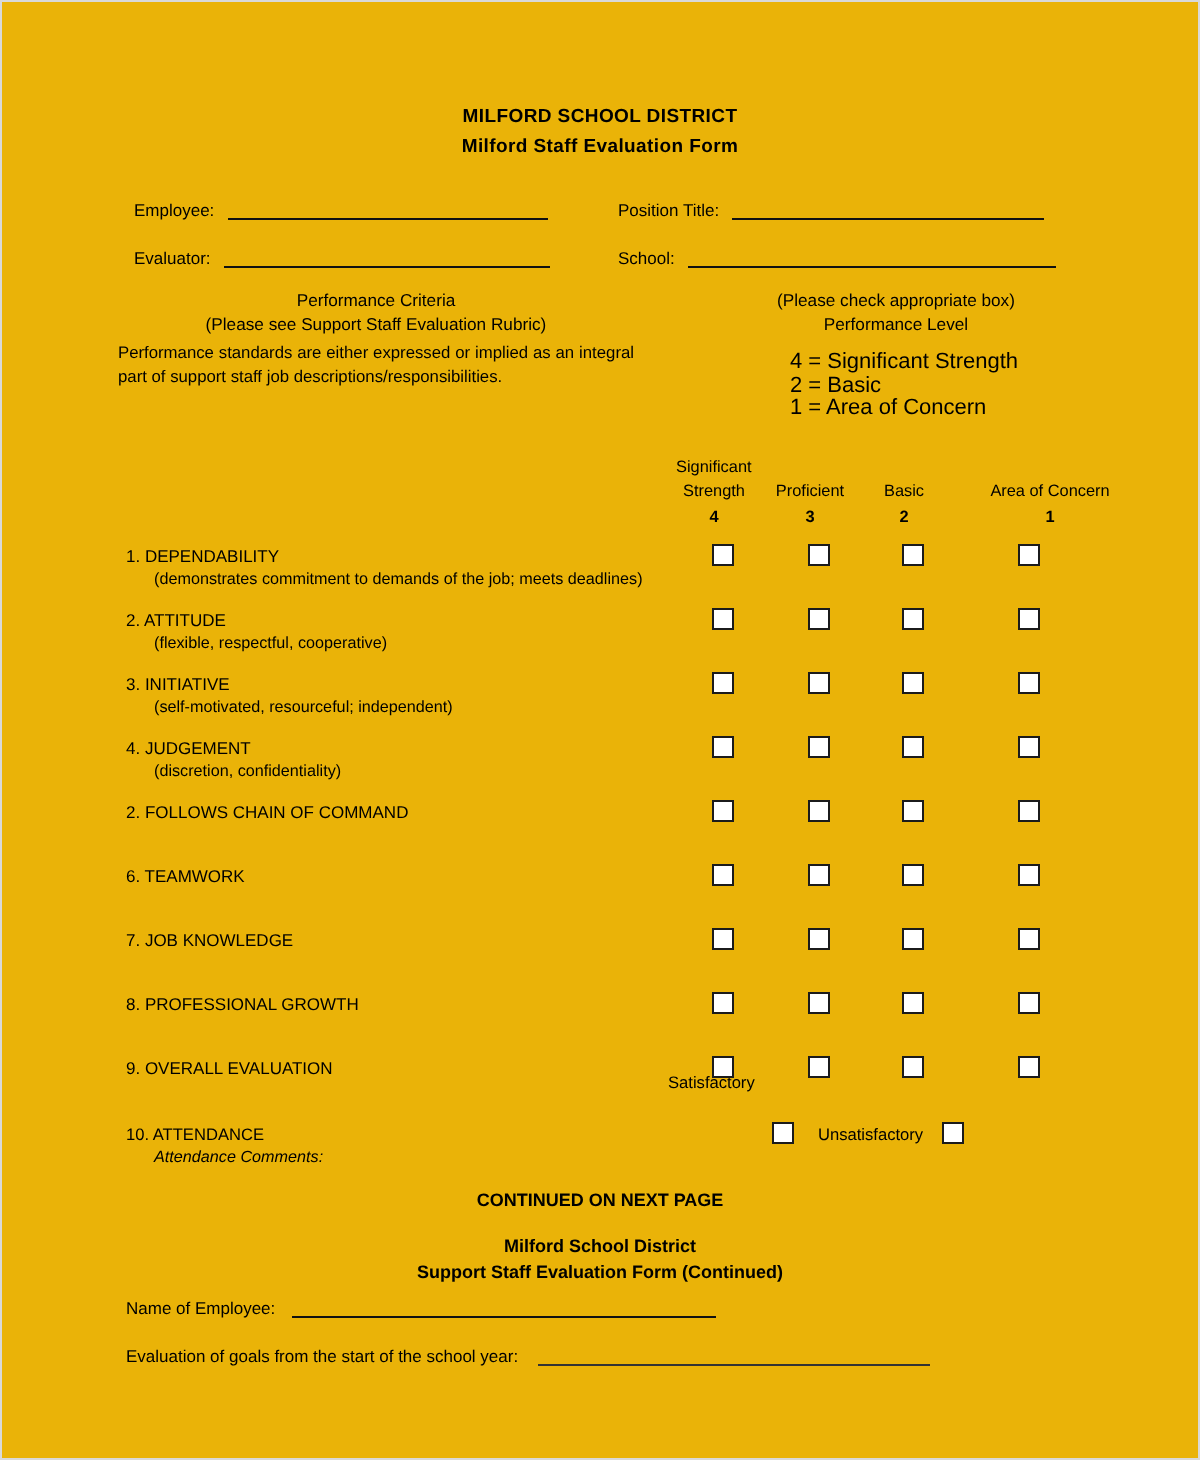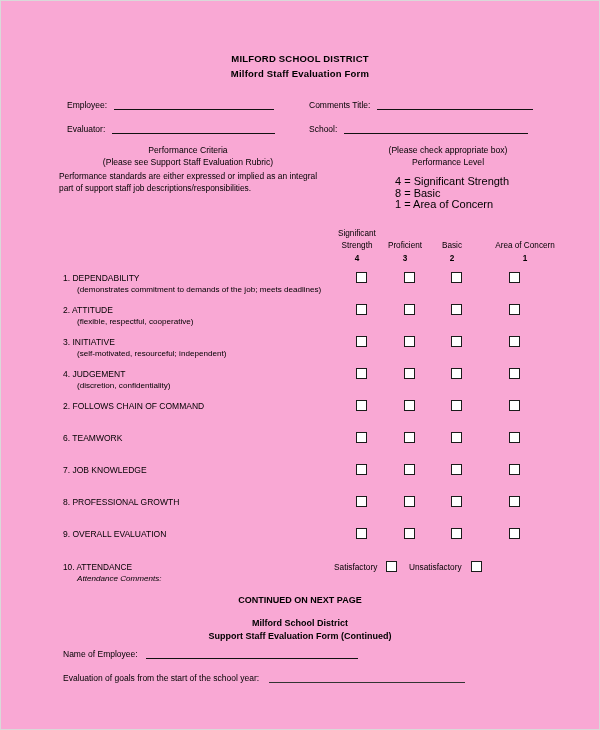--- a/index.html
+++ b/index.html
@@ -8,21 +8,21 @@
     background: #ffffff;
   }
   body {
     font-family: "Liberation Sans", sans-serif;
     color: #000000;
   }
   #page {
     position: relative;
     width: 600px;
     height: 730px;
-    background: #f9a8d4;
+    background: #eab308;
     border: 1px solid #d9d9d9;
     box-sizing: border-box;
     overflow: hidden;
   }
   .sheet {
     position: absolute;
     left: 0; top: 0;
     width: 598px;
     height: 728px;
   }
@@ -175,21 +175,21 @@
     <div class="title-block">
       <div class="title-line">MILFORD SCHOOL DISTRICT</div>
       <div class="title-line">Milford Staff Evaluation Form</div>
     </div>
 
     <div class="idrow" style="left:66px; top:99px;">
       <span class="idlabel">Employee:</span>
       <span class="rule" style="width:160px; margin-left:4px;"></span>
     </div>
     <div class="idrow" style="left:308px; top:99px;">
-      <span class="idlabel">Comments Title:</span>
+      <span class="idlabel">Position Title:</span>
       <span class="rule" style="width:156px; margin-left:4px;"></span>
     </div>
     <div class="idrow" style="left:66px; top:123px;">
       <span class="idlabel">Evaluator:</span>
       <span class="rule" style="width:163px; margin-left:4px;"></span>
     </div>
     <div class="idrow" style="left:308px; top:123px;">
       <span class="idlabel">School:</span>
       <span class="rule" style="width:184px; margin-left:4px;"></span>
     </div>
@@ -198,21 +198,21 @@
       <div class="col-head">Performance Criteria</div>
       <div class="col-head">(Please see Support Staff Evaluation Rubric)</div>
       <div class="crit-body">Performance standards are either expressed or implied as an integral part of support staff job descriptions/responsibilities.</div>
     </div>
 
     <div class="level-box">
       <div class="col-head">(Please check appropriate box)</div>
       <div class="col-head">Performance Level</div>
       <div class="level-list">
         <div>4 = Significant Strength</div>
-        <div>8 = Basic</div>
+        <div>2 = Basic</div>
         <div>1 = Area of Concern</div>
       </div>
     </div>
 
     <div class="sig-word">Significant</div>
 
     <div class="colhdr" style="left:330px; top:240px; width:52px;">
       <div>Strength</div>
       <div class="num">4</div>
     </div>
@@ -258,21 +258,21 @@
         <div class="crit-row" style="top: 496px;">
           <div class="crit-name">8. PROFESSIONAL GROWTH</div>
         </div>
         <div class="crit-row" style="top: 528px;">
           <div class="crit-name">9. OVERALL EVALUATION</div>
         </div>
       </div>
 
     <div class="att-label" style="left:62px; top:561px;">10. ATTENDANCE</div>
     <div class="att-comment" style="left:76px; top:572px;">Attendance Comments:</div>
-    <div class="att-label" style="left:333px; top:561px;">Satisfactory</div>
+    <div class="att-label" style="left:333px; top:535px;">Satisfactory</div>
     <div class="cbox" style="left:385px; top:560px;"></div>
     <div class="att-label" style="left:408px; top:561px;">Unsatisfactory</div>
     <div class="cbox" style="left:470px; top:560px;"></div>
 
     <div class="footer-center" style="top:592px;">CONTINUED ON NEXT PAGE</div>
     <div class="footer-center" style="top:615px;">Milford School District</div>
     <div class="footer-center" style="top:628px;">Support Staff Evaluation Form (Continued)</div>
 
     <div class="idrow" style="left:62px; top:648px;">
       <span class="idlabel">Name of Employee:</span>

